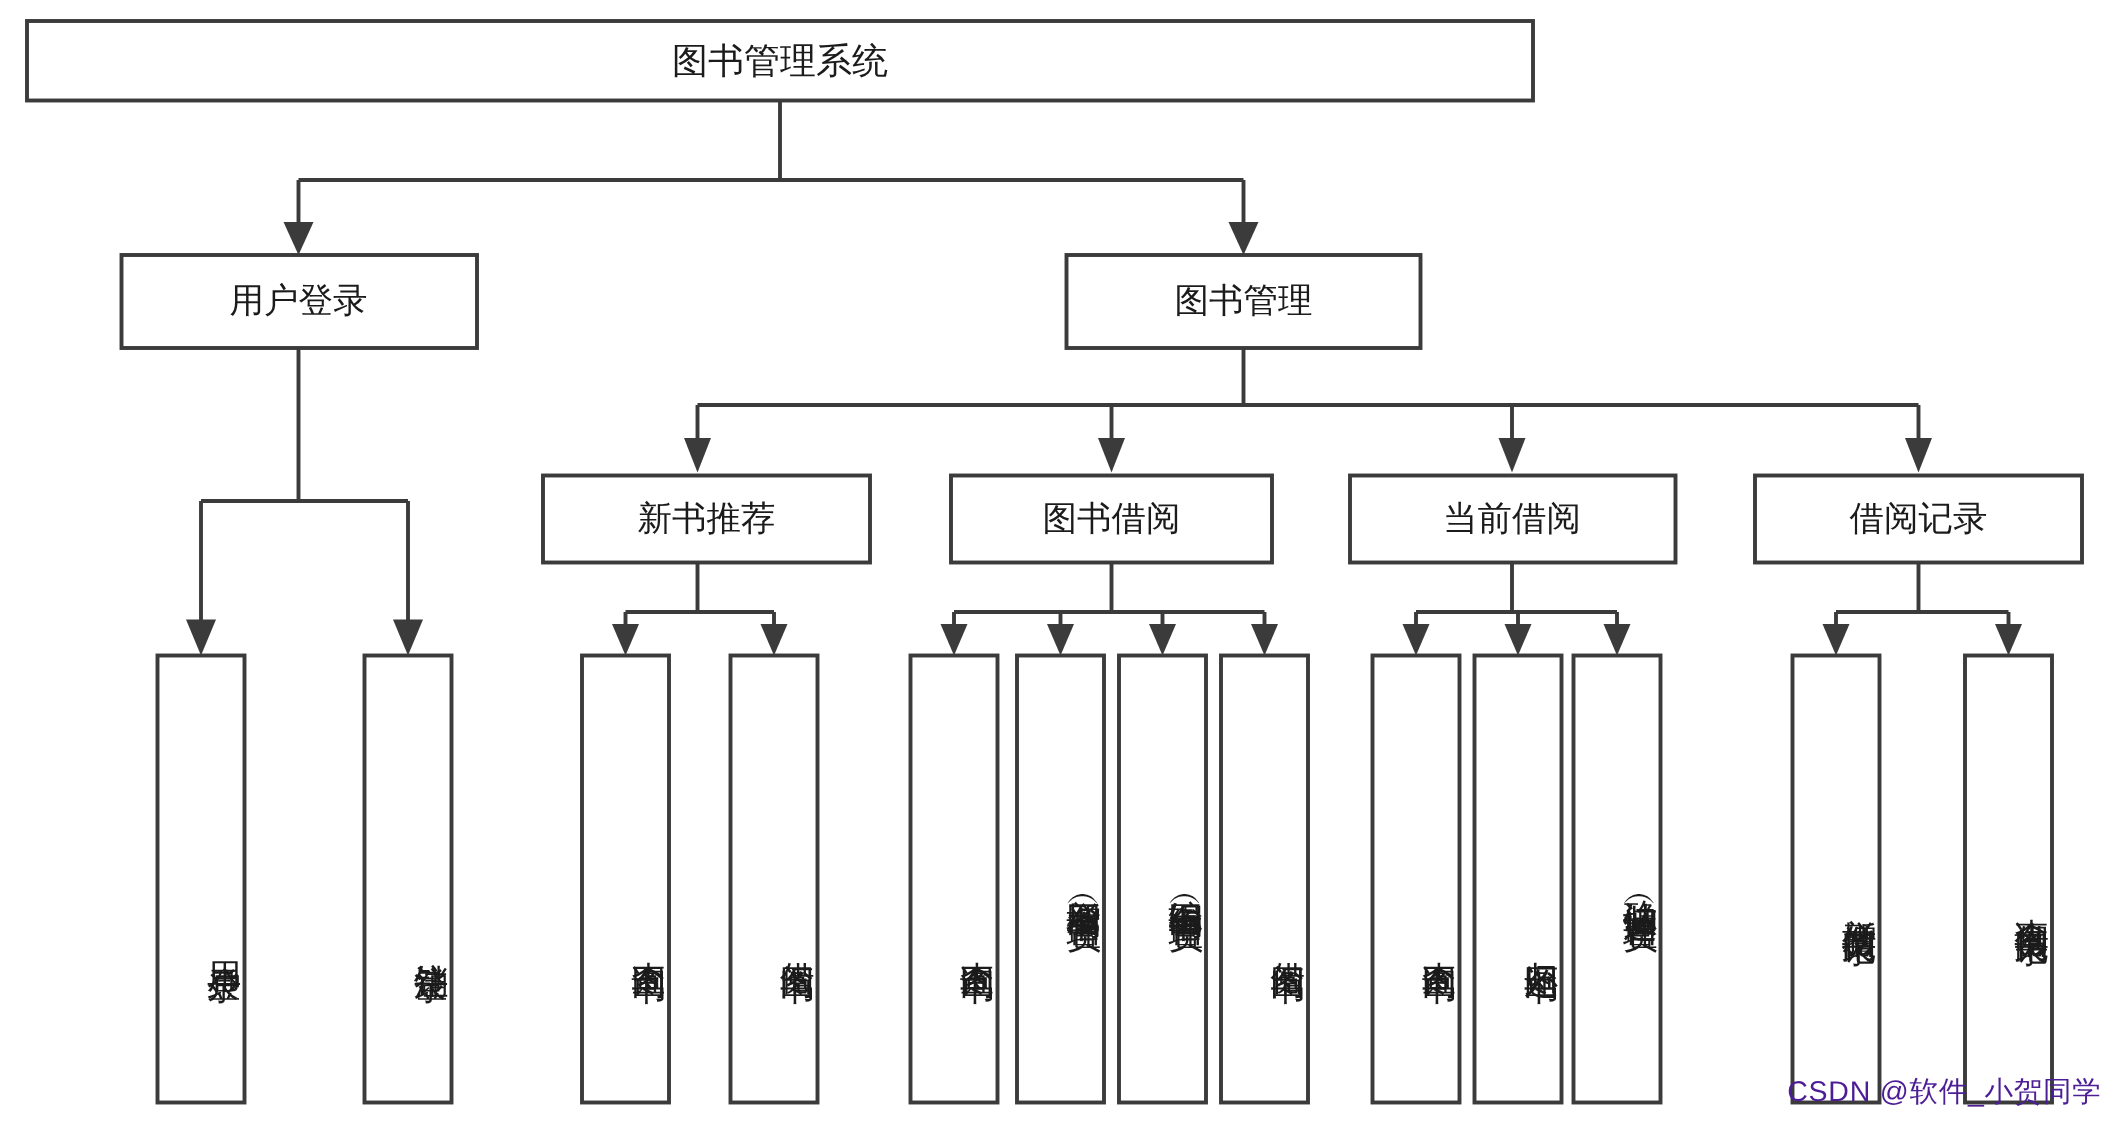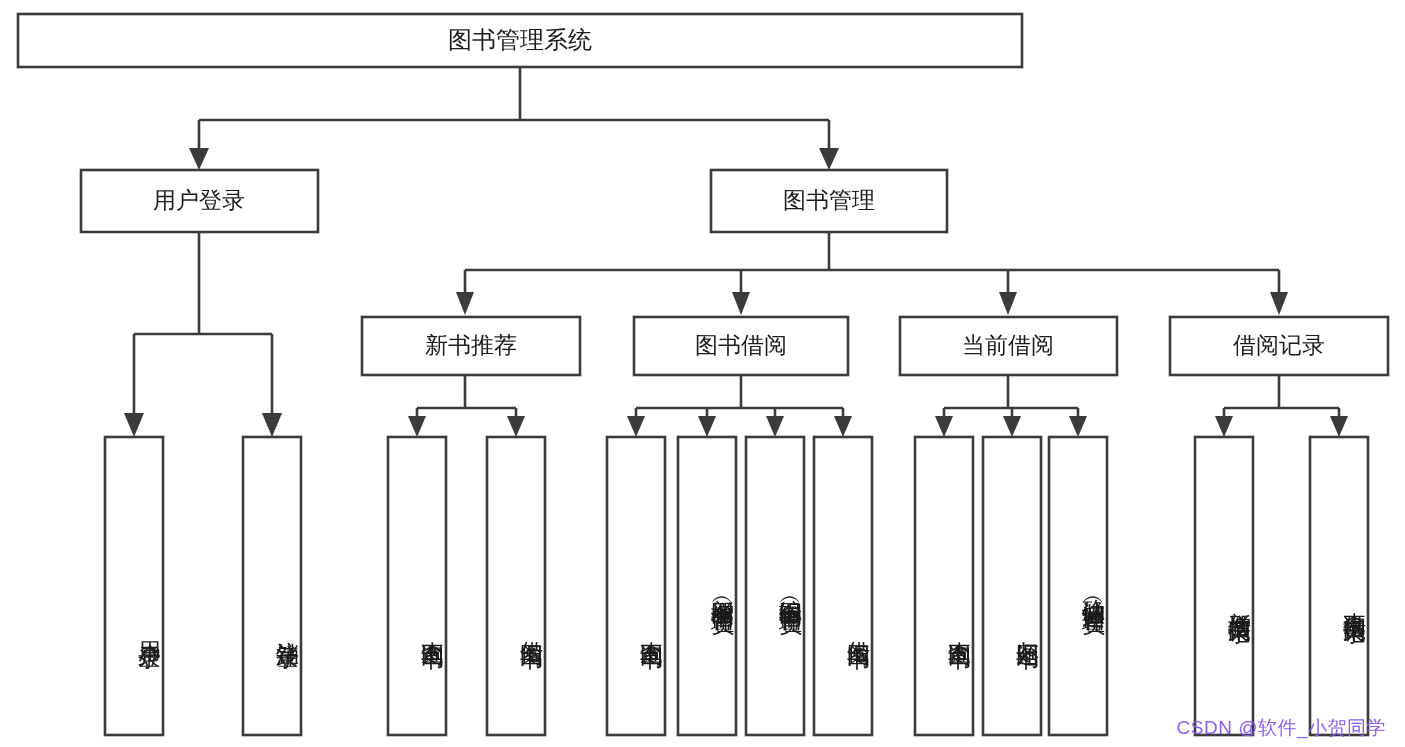--- a/index.html
+++ b/index.html
@@ -61,23 +61,23 @@
     font-size: 23px;
     line-height: 1.16;
     writing-mode: vertical-rl;
     text-orientation: upright;
     letter-spacing: 2px;
     white-space: nowrap;
     pointer-events: none;
   }
   .watermark {
     position: absolute;
-    right: 19px;
+    right: 4px;
     bottom: 6px;
-    color: #8b5cf6;
+    color: #4c1d95;
     font-family: "Liberation Sans", "DejaVu Sans", sans-serif;
     font-size: 19px;
     letter-spacing: 0.5px;
     white-space: nowrap;
   }
 </style>
 </head>
 <body>
 
 <div id="diagram-root">

